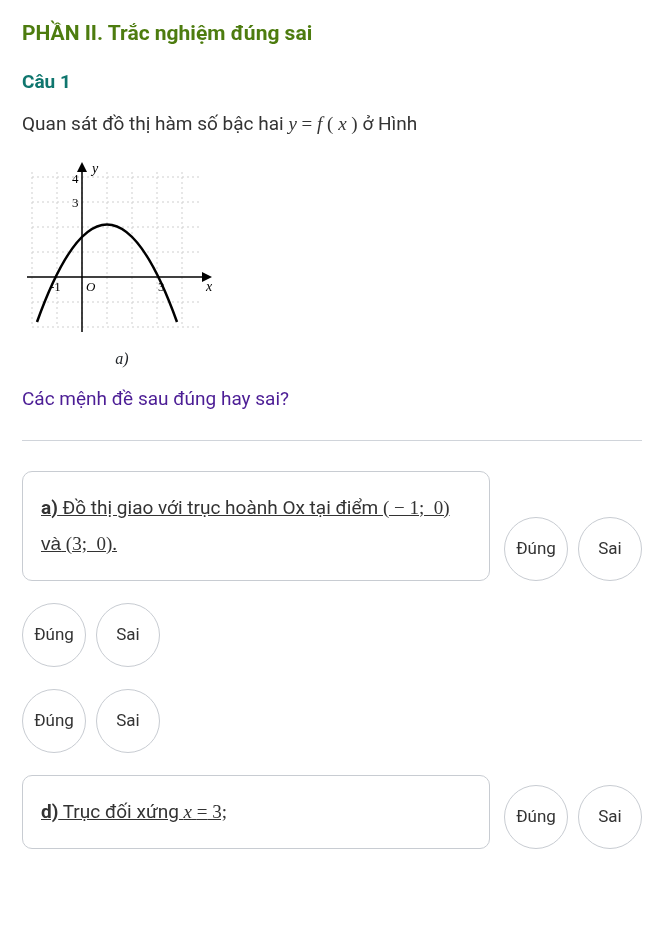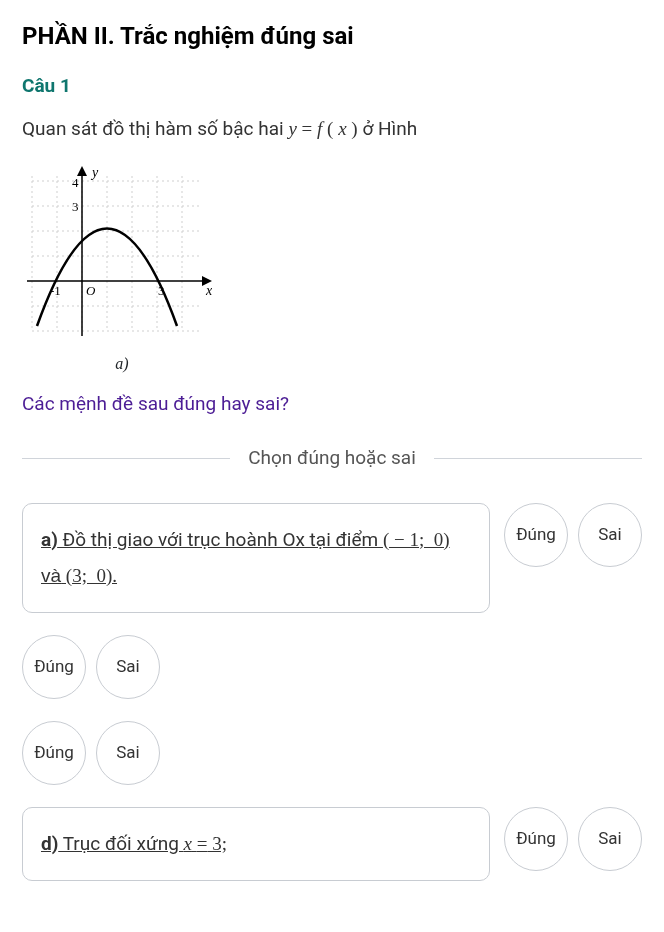--- a/index.html
+++ b/index.html
@@ -11,23 +11,23 @@
       font-family: -apple-system, BlinkMacSystemFont, "Segoe UI", Roboto, Arial, sans-serif;
       width: 664px;
       background: #fff;
       color: #212529;
       padding: 18px 22px;
       font-size: 19px;
       line-height: 1.5;
     }
     .section-title {
       font-weight: 700;
-      font-size: 24px;
+      font-size: 21px;
       margin-bottom: 18px;
-      color: #000000;
+      color: #4d7c0f;
     }
     .question-label {
       font-weight: 700;
       font-size: 19px;
       margin-bottom: 14px;
       color: #0f766e;
     }
     .question-text {
       font-size: 19px;
       margin-bottom: 10px;
@@ -85,21 +85,21 @@
       display: flex;
       align-items: center;
       line-height: 1.9;
       text-decoration: underline;
     }
     .option-box b {
       font-weight: 700;
     }
     .btn-group {
       display: flex;
-      align-items: flex-start;
+      align-items: flex-end;
       gap: 10px;
     }
     .circle-btn {
       width: 64px;
       height: 64px;
       border-radius: 50%;
       border: 1px solid #c8ccd2;
       background: #fff;
       display: flex;
       align-items: center;
@@ -166,21 +166,20 @@
     <text x="64" y="134" font-family="Times New Roman" font-style="italic" font-size="13">O</text>
     <text x="136" y="134" font-family="Times New Roman" font-size="13">3</text>
   </svg>
   <div class="graph-caption">a)</div>
 </div>
 
 <div class="sub-question">Các mệnh đề sau đúng hay sai?</div>
 
 <div class="divider-wrap">
   <div class="divider-line"></div>
-  <div class="divider-text">Chọn đúng hoặc sai</div>
   <div class="divider-line"></div>
 </div>
 
 
 <div class="option-row">
   <div class="option-box">
     <span>
       <b>a)</b><span> Đồ thị giao với trục hoành Ox tại điểm </span><span class="mformula">( − 1;&nbsp;&nbsp;0) <span style="font-family:-apple-system,Arial;font-style:normal">và</span> (3;&nbsp;&nbsp;0).</span>
     </span>
   </div>

